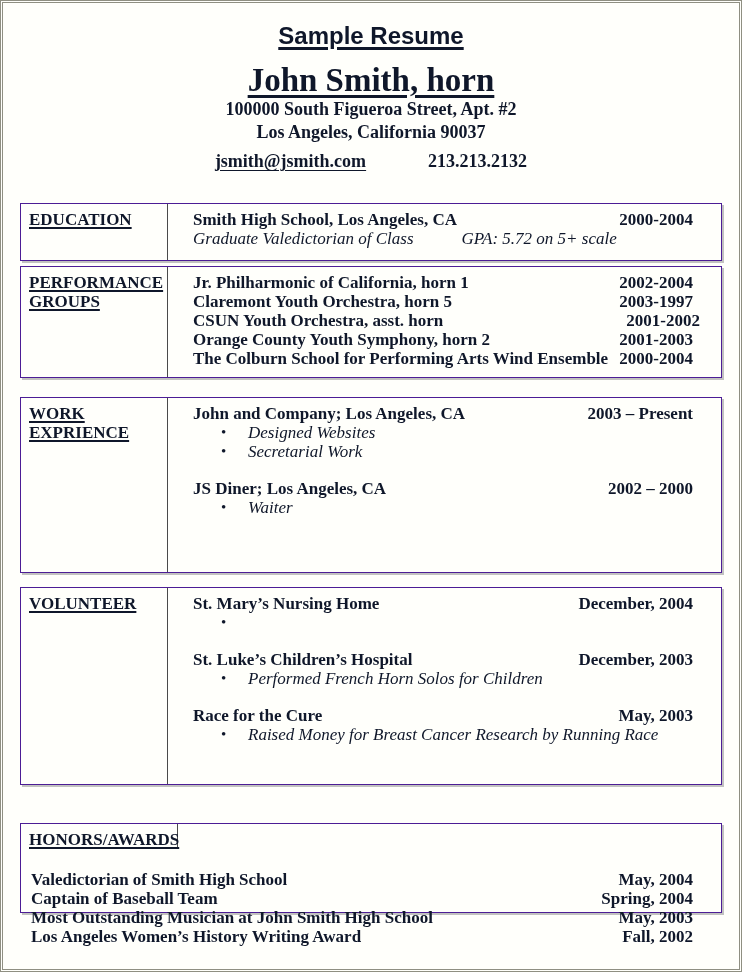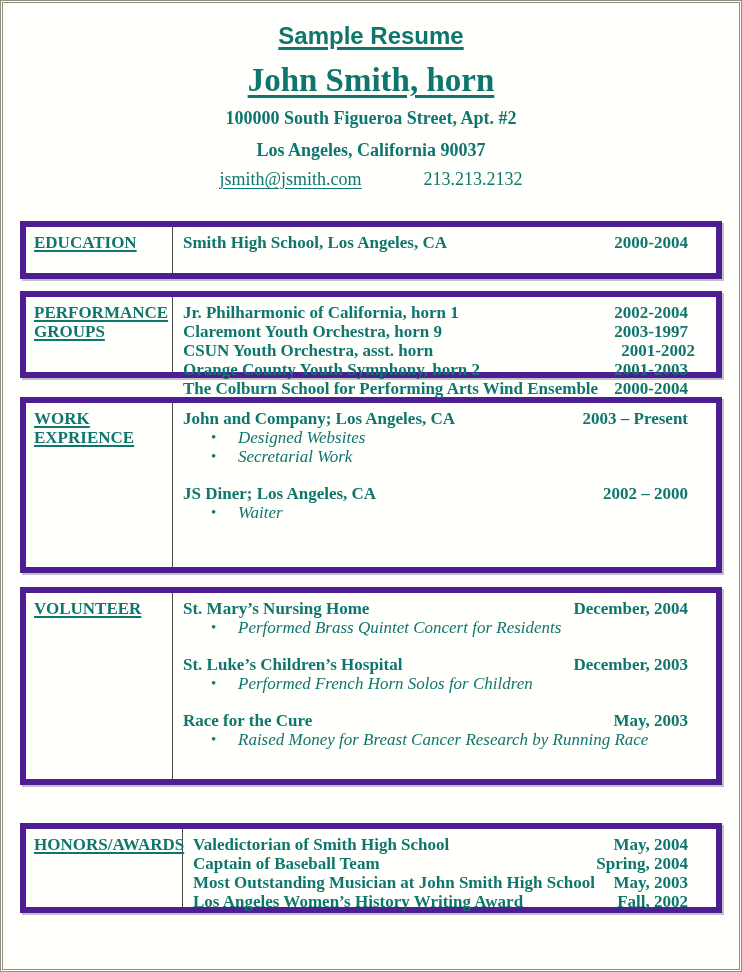--- a/index.html
+++ b/index.html
@@ -5,60 +5,61 @@
   * { margin: 0; padding: 0; box-sizing: border-box; }
   html, body { background: #fffffb; }
   .page {
     position: relative;
     width: 742px;
     height: 972px;
     background: #fffffb;
     border: 3px double #8f8f82;
     overflow: hidden;
     font-family: "Liberation Serif", "DejaVu Serif", serif;
-    color: #0f766e;
+    color: #0f172a;
   }
   .center { text-align: center; }
   .doc-title {
     margin-top: 19px;
     font-family: "Liberation Sans", "DejaVu Sans", sans-serif;
     font-size: 24px;
     font-weight: bold;
   }
   .doc-title span { text-decoration: underline; text-decoration-thickness: 3px; text-underline-offset: 3px; }
   .name {
     margin-top: 12px;
     font-size: 33px;
     font-weight: bold;
     line-height: 36px;
   }
   .name span { text-decoration: underline; text-decoration-thickness: 3px; text-underline-offset: 4px; }
   .addr {
-    margin-top: 9px;
+    margin-top: 0;
     font-size: 18px;
     font-weight: bold;
     line-height: 23px;
   }
   .contact {
     margin-top: 6px;
     display: flex;
     justify-content: center;
     gap: 62px;
     font-size: 18px;
-    font-weight: normal;
+    font-weight: bold;
     line-height: 23px;
     align-items: flex-end;
   }
   .contact .email { text-decoration: underline; text-underline-offset: 3px; cursor: pointer; }
   .sec {
     display: flex;
     margin: 0 17px;
-    border: 6px solid #4c1d95;
+    border: 1px solid #4c1d95;
     box-shadow: 2px 2px 0 rgba(120,120,120,0.45);
     font-size: 17px;
+    gap: 15px;
   }
   .label-col {
     flex: none;
     width: 147px;
     border-right: 1px solid #4a4a4a;
     padding: 6px 4px 0 8px;
     font-weight: bold;
     line-height: 19px;
   }
   .label-col .lbl { text-decoration: underline; text-decoration-thickness: 2px; text-underline-offset: 2px; }
@@ -68,24 +69,24 @@
     padding: 6px 28px 0 10px;
   }
   .row { display: flex; justify-content: space-between; line-height: 19px; }
   .row .title { font-weight: bold; }
   .row .date { font-weight: bold; white-space: nowrap; padding-left: 10px; }
   .detail { display: flex; line-height: 19px; font-style: italic; }
   .detail .gpa { margin-left: 48px; }
   .bullet-row { display: flex; padding-left: 28px; line-height: 19px; font-style: italic; }
   .bullet-glyph { flex: none; width: 27px; font-style: normal; font-size: 15px; }
   .sec-education  { margin-top: 30px; height: 58px; }
-  .sec-performance { margin-top: 12px; height: 87px; }
+  .sec-performance { margin-top: 5px; height: 112px; }
   .sec-work       { margin-top: 19px; height: 176px; }
   .sec-volunteer  { margin-top: 14px; height: 198px; }
-  .sec-honors     { margin-top: 38px; height: 90px; }
+  .sec-honors     { margin-top: 38px; height: 90px; flex-direction: column; }
   .sec-honors .label-col { width: 157px; }
   .sec-performance .content-col .row:nth-child(3) .date { margin-right: -7px; }
   .job + .job, .vol-entry + .vol-entry { margin-top: 18px; }
   .footer {
     margin-top: 60px;
     font-size: 20px;
     font-style: italic;
     line-height: 25px;
   }
 </style>
@@ -112,35 +113,39 @@
 
   <div class="sec sec-education">
     <div class="label-col">
       <span class="lbl">EDUCATION</span>
     </div>
     <div class="content-col">
       <div class="row">
         <span class="title">Smith High School, Los Angeles, CA</span>
         <span class="date">2000-2004</span>
       </div>
+      <div class="detail">
+        <span>Graduate Valedictorian of Class</span>
+        <span class="gpa">GPA: 5.72 on 5+ scale</span>
+      </div>
     </div>
   </div>
 
   <div class="sec sec-performance">
     <div class="label-col">
       <div><span class="lbl">PERFORMANCE</span></div>
       <div><span class="lbl">GROUPS</span></div>
     </div>
     <div class="content-col">
       <div class="row">
         <span class="title">Jr. Philharmonic of California, horn 1</span>
         <span class="date">2002-2004</span>
       </div>
       <div class="row">
-        <span class="title">Claremont Youth Orchestra, horn 9</span>
+        <span class="title">Claremont Youth Orchestra, horn 5</span>
         <span class="date">2003-1997</span>
       </div>
       <div class="row">
         <span class="title">CSUN Youth Orchestra, asst. horn</span>
         <span class="date">2001-2002</span>
       </div>
       <div class="row">
         <span class="title">Orange County Youth Symphony, horn 2</span>
         <span class="date">2001-2003</span>
       </div>
@@ -189,21 +194,20 @@
       <span class="lbl">VOLUNTEER</span>
     </div>
     <div class="content-col">
       <div class="vol-entry">
         <div class="row">
           <span class="title">St. Mary’s Nursing Home</span>
           <span class="date">December, 2004</span>
         </div>
         <div class="bullet-row">
           <span class="bullet-glyph">•</span>
-          <span>Performed Brass Quintet Concert for Residents</span>
         </div>
       </div>
       <div class="vol-entry">
         <div class="row">
           <span class="title">St. Luke’s Children’s Hospital</span>
           <span class="date">December, 2003</span>
         </div>
         <div class="bullet-row">
           <span class="bullet-glyph">•</span>
           <span>Performed French Horn Solos for Children</span>

